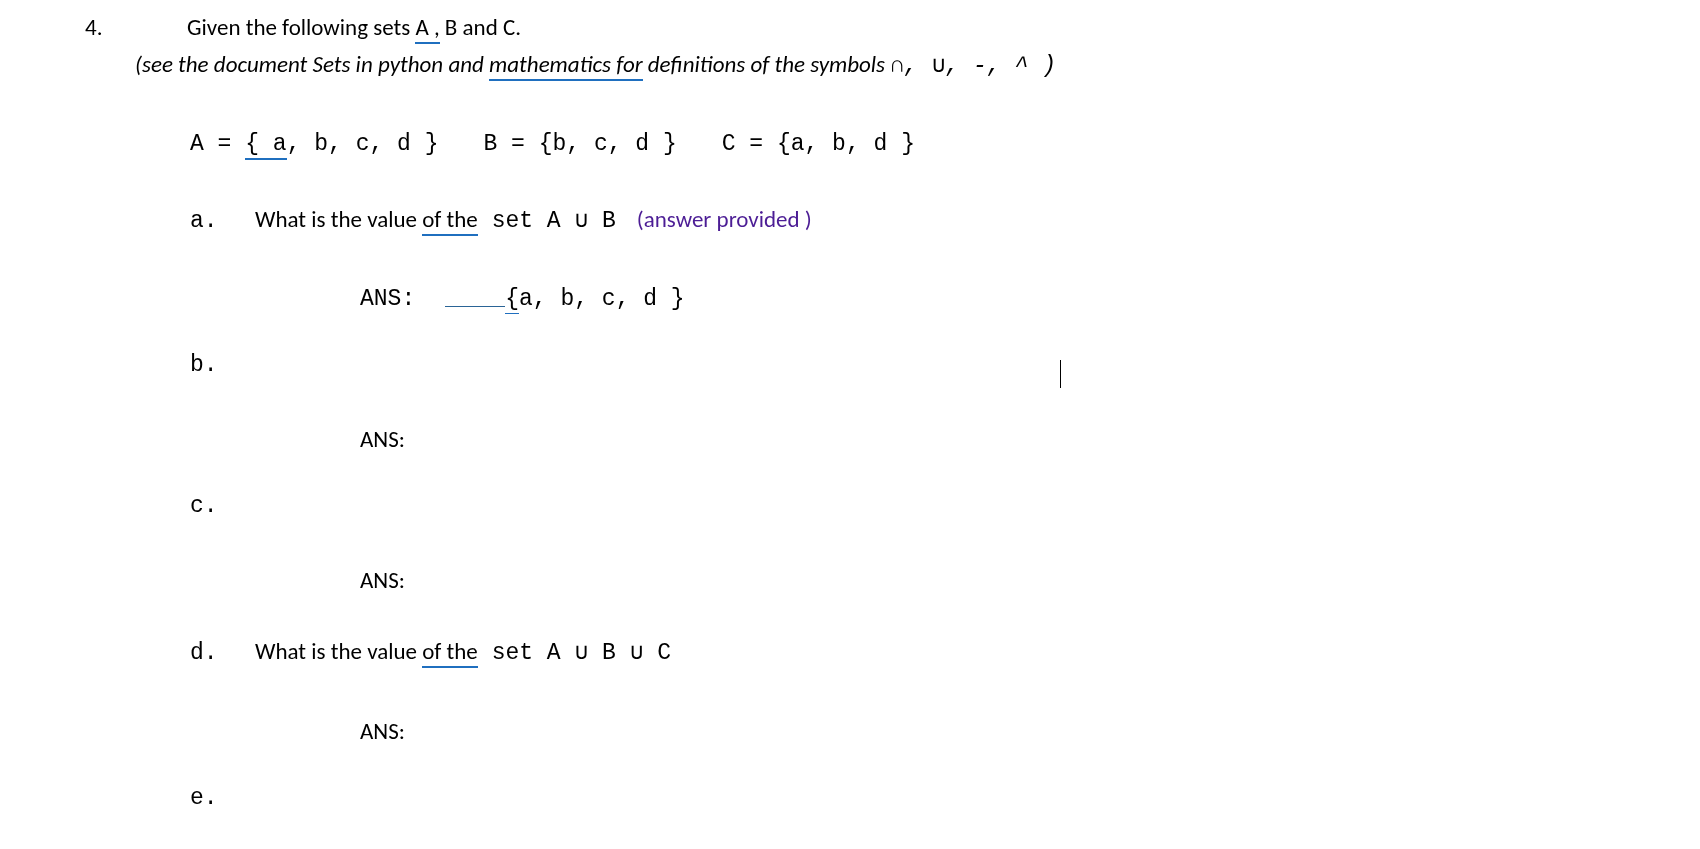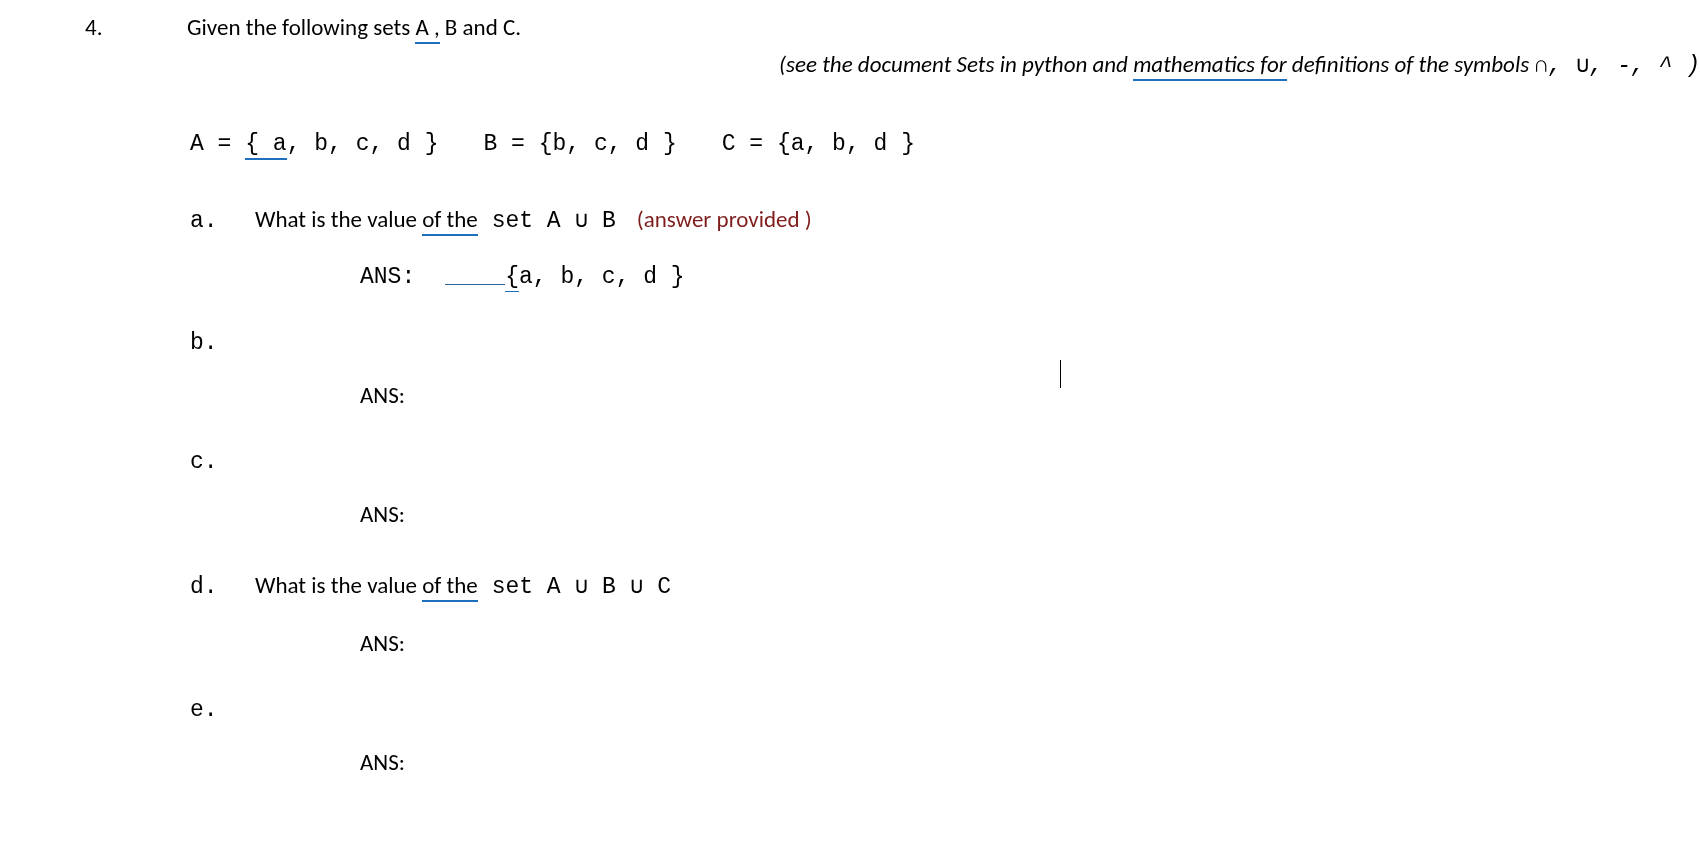--- a/index.html
+++ b/index.html
@@ -25,21 +25,20 @@
   }
   .intro1, .intro2 {
     font-size: 23px;
     line-height: 1.5;
     margin-left: 32px;
   }
   .intro2 {
     font-style: italic;
     margin-left: 50px;
     margin-top: 2px;
-    text-align: right;
   }
   .mono {
     font-family: "Courier New", Courier, monospace;
     font-size: 23px;
   }
   .defs {
     margin-left: 105px;
     margin-top: 48px;
     display: flex;
     gap: 45px;
@@ -56,21 +55,21 @@
   }
   .sublabel {
     width: 65px;
   }
   .subq {
     font-size: 23px;
     line-height: 1.5;
   }
   .ans-row {
     margin-left: 170px;
-    margin-top: 25px;
+    margin-top: 47px;
     margin-bottom: 40px;
     font-size: 23px;
     display: flex;
     align-items: baseline;
   }
   .ans-row.last-tight { margin-bottom: 30px; }
   .ans-label {
     margin-right: 30px;
   }
   .ans-blank {
@@ -83,21 +82,21 @@
   
   .proof-blue {
     border-bottom: 2px double #1f6fbf;
     padding-bottom: 1px;
   }
   .proof-blue-single {
     border-bottom: 1px solid #1f6fbf;
     padding-bottom: 1px;
   }
   .red {
-    color: #7f1d1d;
+    color: #4c1d95;
   }
   .cursor {
     position: absolute;
     left: 1060px;
     top: 360px;
     width: 1px;
     height: 28px;
     background: #000;
   }
 </style>

